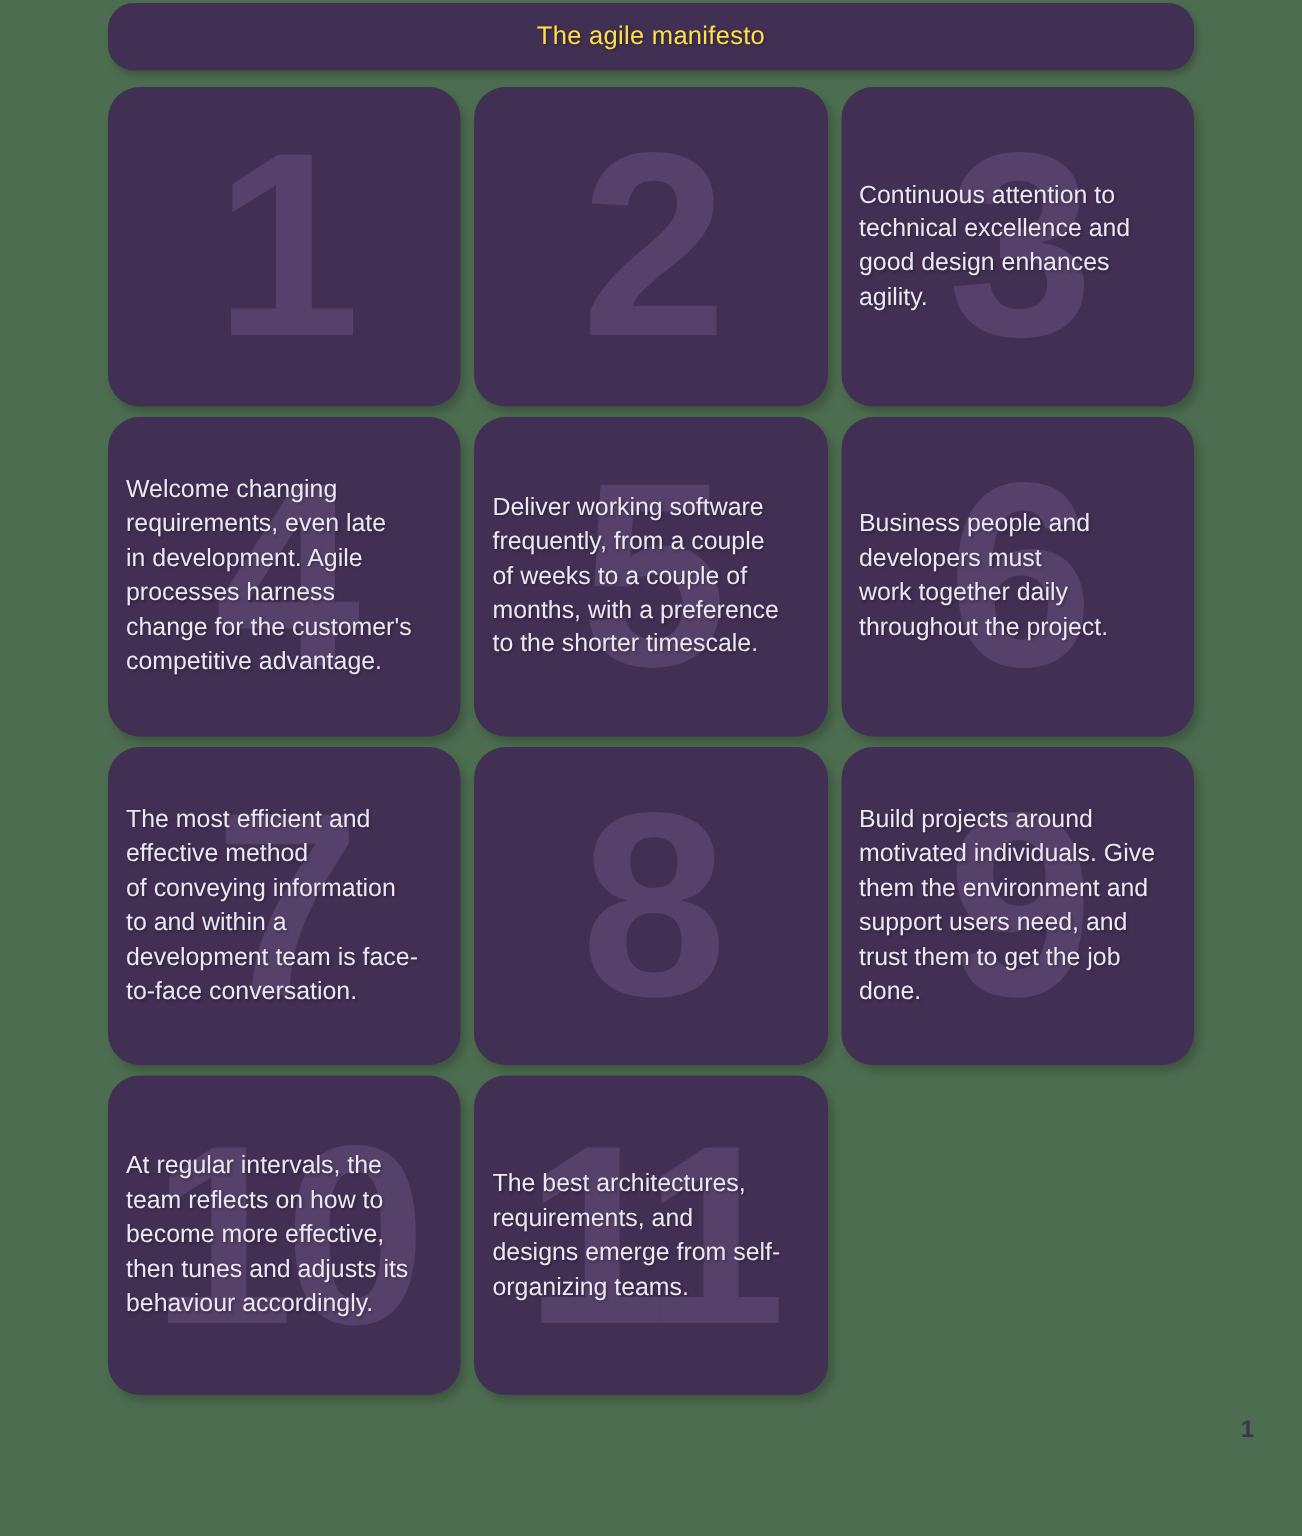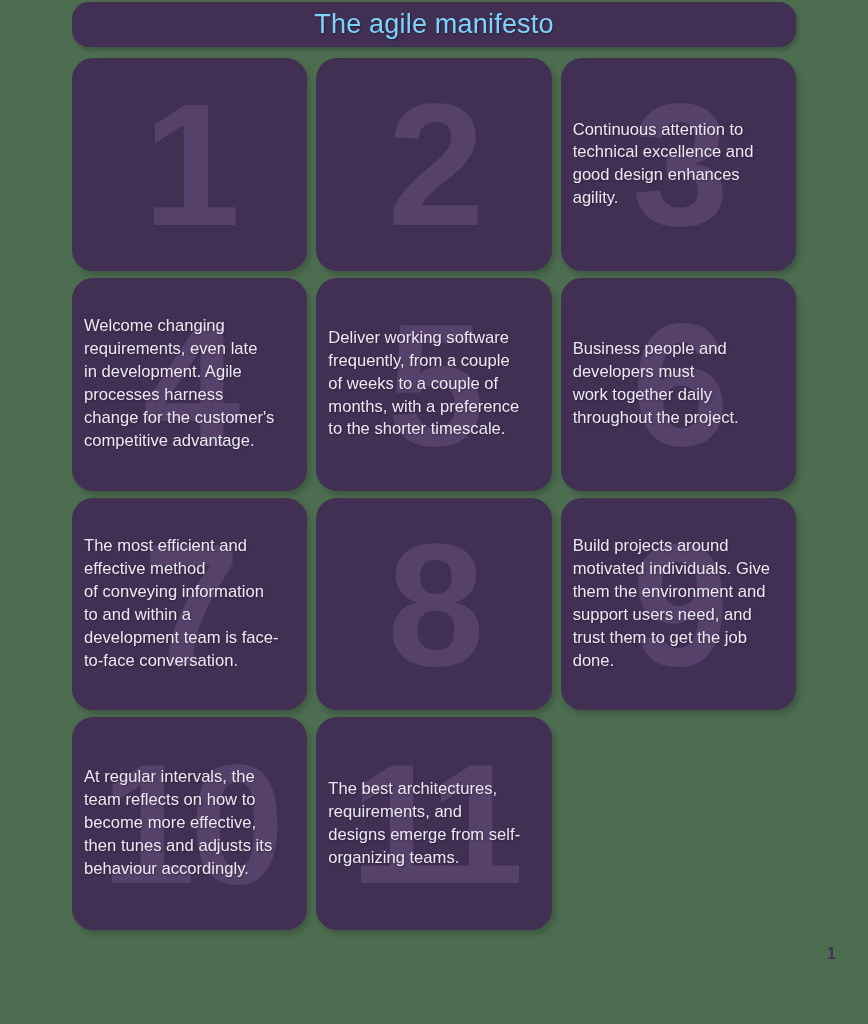--- a/index.html
+++ b/index.html
@@ -30,22 +30,22 @@
     width: 724px;
     height: 45px;
     background: #413053;
     border-radius: 17px;
     display: flex;
     align-items: center;
     justify-content: center;
     box-shadow: 2px 3px 5px rgba(0,0,0,0.22);
   }
   .title-bar .title-text {
-    color: #7dd3fc;
-    font-size: 27px;
+    color: #fde047;
+    font-size: 17px;
     font-weight: 400;
     letter-spacing: 0.2px;
     line-height: 1.1;
     text-shadow: 1px 1px 2px rgba(0,0,0,0.35);
   }
 
   
   .grid {
     position: absolute;
     left: 72px;

